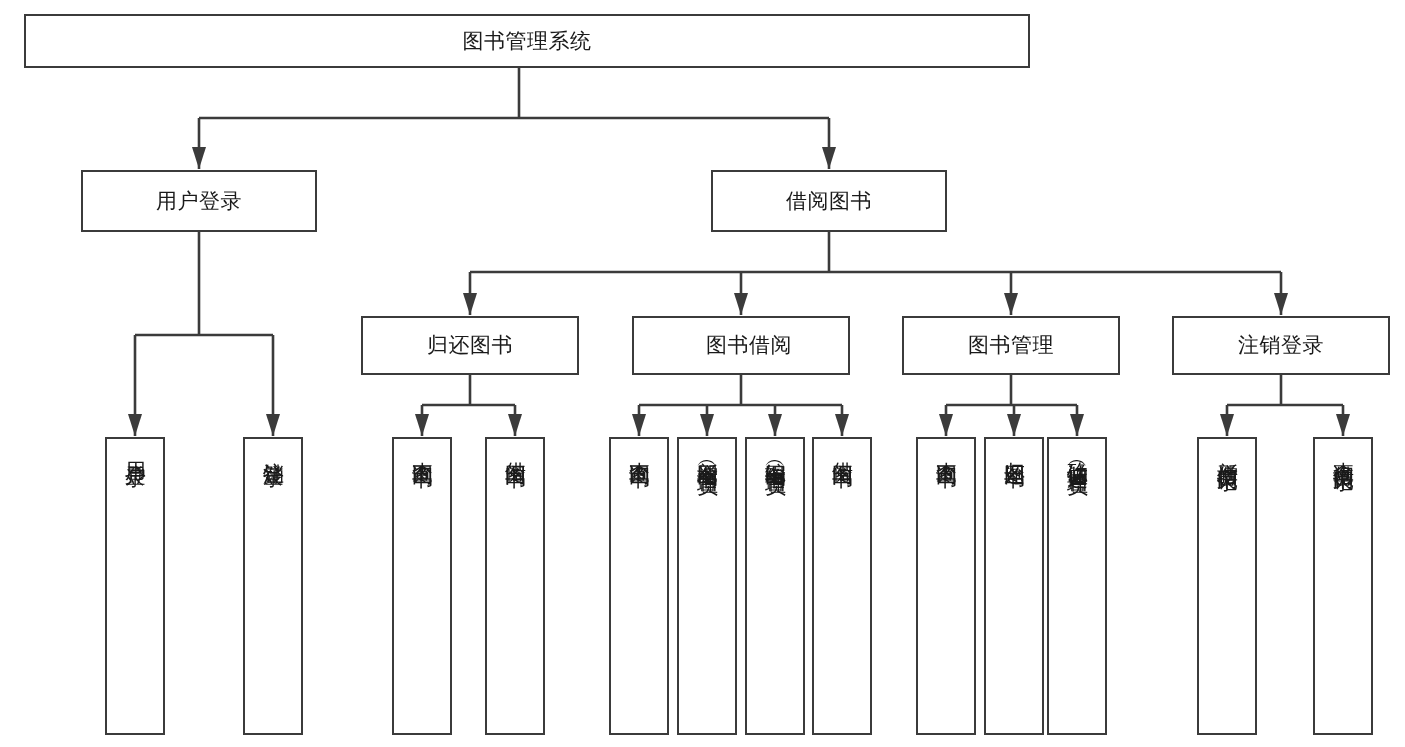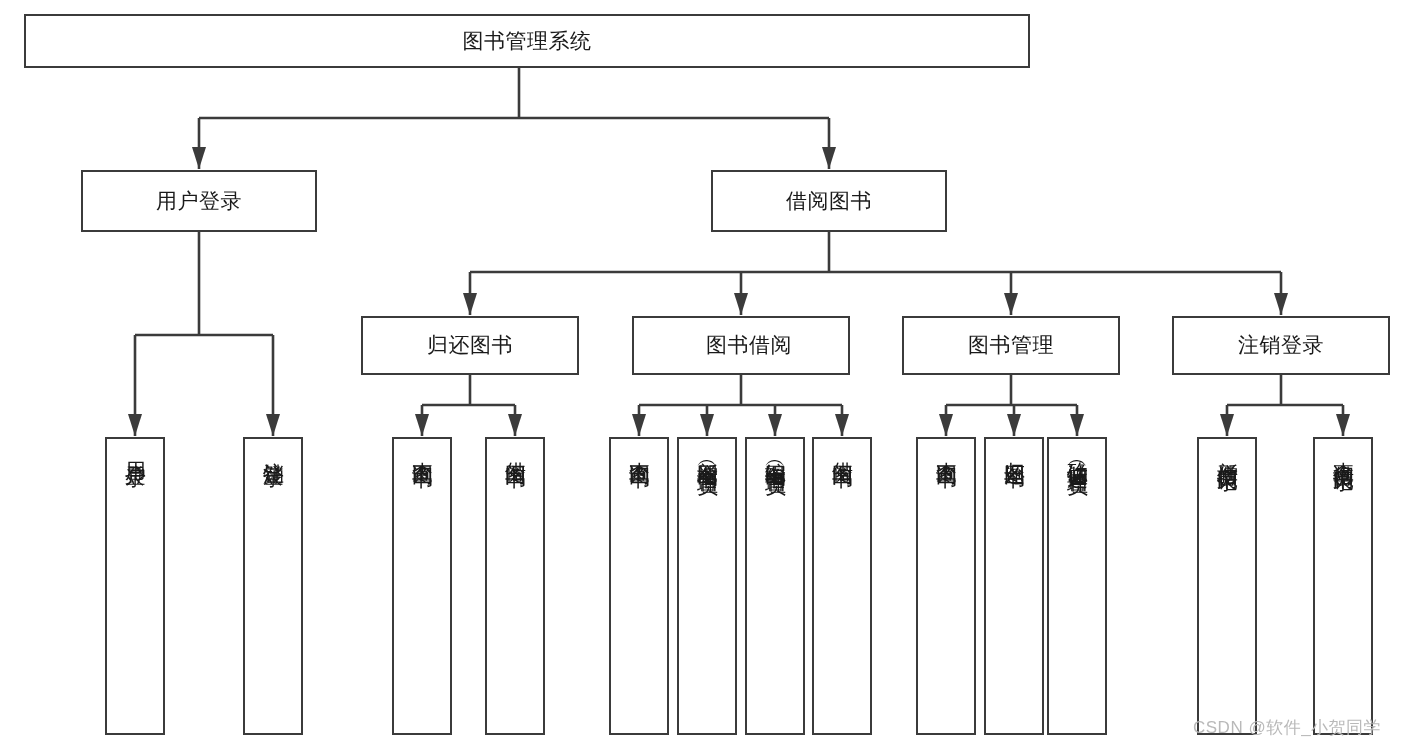--- a/index.html
+++ b/index.html
@@ -177,14 +177,13 @@
       <div class="node vert" style="left: 1047px; top: 437px; width: 60px; height: 298px; border-color: rgb(59, 59, 59); background: rgb(255, 255, 255); color: rgb(26, 26, 26);">
         <span class="label">确认归还（管理员）</span>
       </div>
       <div class="node vert" style="left: 1197px; top: 437px; width: 60px; height: 298px; border-color: rgb(59, 59, 59); background: rgb(255, 255, 255); color: rgb(26, 26, 26);">
         <span class="label">新增借阅记录</span>
       </div>
       <div class="node vert" style="left: 1313px; top: 437px; width: 60px; height: 298px; border-color: rgb(59, 59, 59); background: rgb(255, 255, 255); color: rgb(26, 26, 26);">
         <span class="label">查询借阅记录</span>
       </div>
     </div>
-  <div class="watermark" style="left: 1193px; top: 716px; color: rgb(185, 185, 185);">CSDN @软件_小贺同学</div>
 </div>
 
 </body></html>

